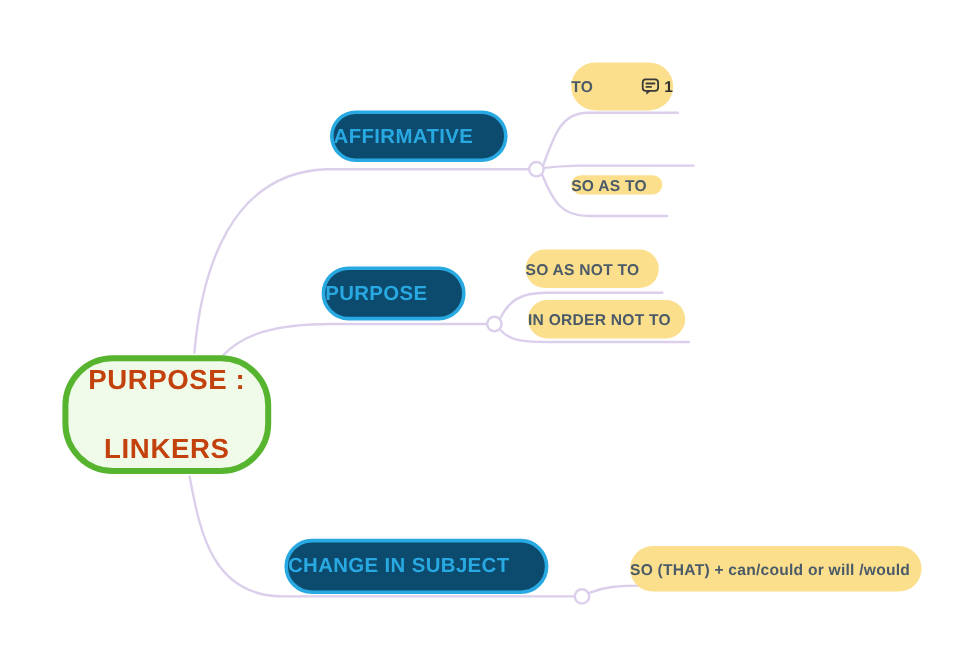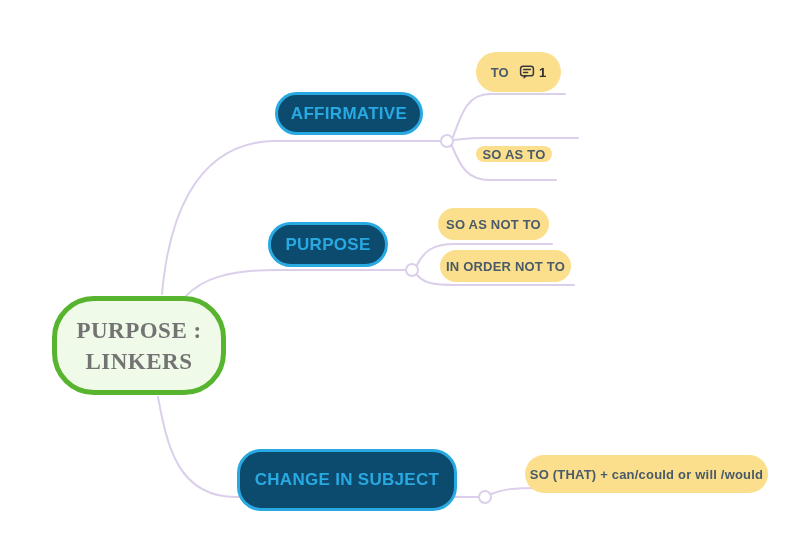--- a/index.html
+++ b/index.html
@@ -3,27 +3,27 @@
 <meta charset="utf-8">
 <style>
   html,body{margin:0;padding:0;background:#ffffff;}
   .stage{
     position:relative;width:806px;height:547px;background:#ffffff;
     font-family:"Liberation Sans",sans-serif;overflow:hidden;
   }
   .connector-layer{position:absolute;left:0;top:0;z-index:0;}
   .node{
     position:absolute;box-sizing:border-box;z-index:2;
-    display:flex;align-items:center;justify-content:center;
+    display:flex;align-items:center;justify-content:space-between;
     font-weight:bold;white-space:nowrap;cursor:pointer;
   }
   .root-node{
     background:#f0fae8;border:5px solid #56b42e;border-radius:42px;
-    color:#737373;font-size:23px;line-height:31px;letter-spacing:0.5px;
-    flex-direction:column;text-align:center;font-family:Liberation Serif, serif;
+    color:#c2410c;font-size:23px;line-height:31px;letter-spacing:0.5px;
+    flex-direction:column;text-align:center;
   }
   .branch-node{
     background:#0c4a6e;border:3px solid #29a9e1;border-radius:24px;
     color:#29a9e1;font-size:17px;letter-spacing:0.3px;
   }
   .leaf-node{
     background:#fbdf8c;border:none;border-radius:17px;
     color:#4a5a68;font-size:13px;letter-spacing:0.2px;
   }
   .comment-badge{
@@ -91,21 +91,21 @@
   </div>
 
   <div class="node leaf-node" style="left:440px;top:250px;width:131px;height:32px;">
     <span>IN ORDER NOT TO</span>
   </div>
 
   <div class="node leaf-node" style="left:438px;top:208px;width:111px;height:32px;">
     <span>SO AS NOT TO</span>
   </div>
 
-  <div class="node branch-node" style="left:237px;top:449px;width:220px;height:62px;">
+  <div class="node branch-node" style="left:237px;top:449px;width:220px;height:46px;">
     <span>CHANGE IN SUBJECT</span>
   </div>
 
   <div class="node leaf-node" style="left:525px;top:455px;width:243px;height:38px;border-radius:19px;">
     <span>SO (THAT) + can/could or will /would</span>
   </div>
 
 </div>
 
 </body></html>

